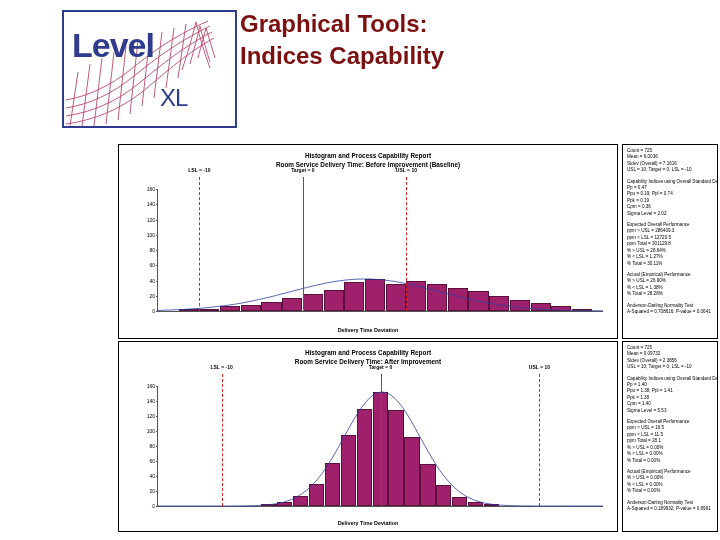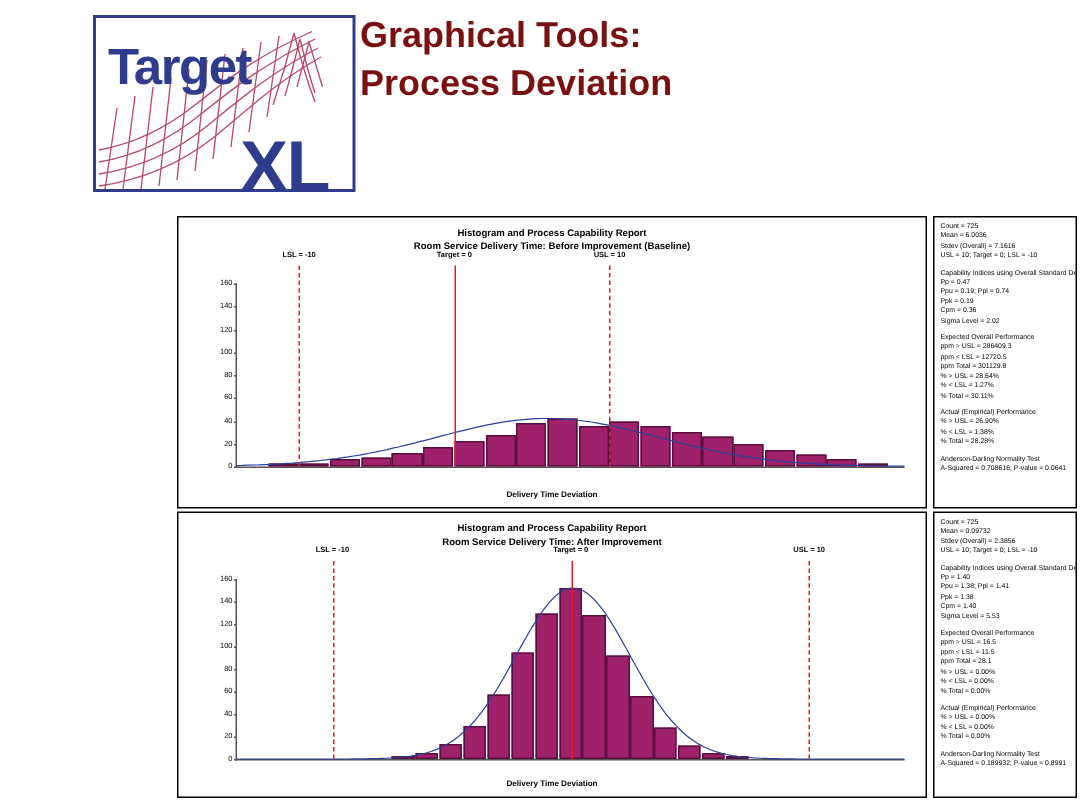--- a/index.html
+++ b/index.html
@@ -35,22 +35,22 @@
     font-weight: bold;
     font-size: 34px;
     color: #2f3b8c;
     letter-spacing: -1px;
   }
   #logo-xl {
     position: absolute;
     left: 96px;
     top: 72px;
     font-family: "Liberation Sans", sans-serif;
-    font-weight: bold;
-    font-size: 48px;
+    font-weight: normal;
+    font-size: 24px;
     color: #2f3b8c;
     letter-spacing: -1px;
   }
   #logo-art {
     position: absolute;
     left: 0;
     top: 0;
     width: 175px;
     height: 118px;
   }
@@ -190,27 +190,27 @@
       <path d="M2 112 C 30 108, 55 98, 78 80 C 98 64, 118 44, 150 26"></path>
       <path d="M2 104 C 28 100, 52 90, 74 72 C 94 56, 114 38, 148 20"></path>
       <path d="M2 96 C 26 92, 48 82, 70 64 C 90 48, 110 32, 146 14"></path>
       <path d="M2 88 C 24 84, 46 74, 66 58 C 86 42, 106 26, 144 9"></path>
       <path d="M6 114 L 14 60 M18 114 L 26 52 M30 114 L 38 46 M42 112 L 50 40 M54 108 L 62 34 M66 102 L 74 28 M78 94 L 86 24 M90 86 L 98 20 M102 76 L 110 16 M114 66 L 122 12"></path>
       <path d="M118 58 C 124 40, 128 26, 132 10 C 136 26, 140 40, 146 56"></path>
       <path d="M126 52 C 130 38, 133 26, 136 14 C 139 26, 142 38, 146 50"></path>
       <path d="M134 46 C 137 34, 140 24, 142 16 C 145 26, 148 36, 151 46"></path>
     </g>
   </svg>
-  <div id="logo-sigma">Target</div>
+  <div id="logo-sigma">Level</div>
   <div id="logo-xl">XL</div>
 </div>
 
 <div id="page-title">
   <span class="tline">Graphical Tools:</span>
-  <span class="tline">Process Deviation</span>
+  <span class="tline">Indices Capability</span>
 </div>
 
 <div class="report-panel" id="chart-panel-1">
   <div class="chart-title">
     <div>Histogram and Process Capability Report</div>
     <div>Room Service Delivery Time: Before Improvement (Baseline)</div>
   </div>
   <div class="plot-area" id="plot-1">
       <div class="ytick" style="top: 122px;">0</div>
       <div class="ytick" style="top: 106.75px;">20</div>

